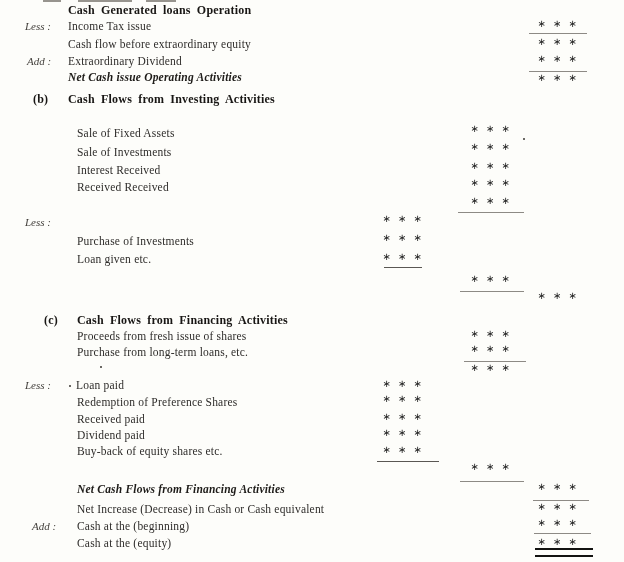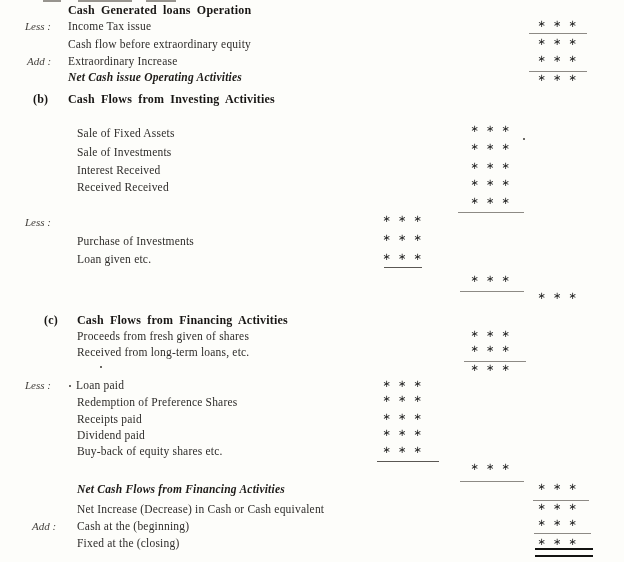--- a/index.html
+++ b/index.html
@@ -27,21 +27,21 @@
 
   <div class="topmark" style="left:43px;width:18px"></div>
   <div class="topmark" style="left:78px;width:54px"></div>
   <div class="topmark" style="left:146px;width:30px"></div>
 
   <div class="row bold" style="left:68px;top:4px">Cash Generated loans Operation</div>
   <div class="marker" style="left:25px;top:20px">Less :</div>
   <div class="row" style="left:68px;top:20px">Income Tax issue</div>
   <div class="row" style="left:68px;top:38px">Cash flow before extraordinary equity</div>
   <div class="marker" style="left:27px;top:55px">Add :</div>
-  <div class="row" style="left:68px;top:55px">Extraordinary Increase</div>
+  <div class="row" style="left:68px;top:55px">Extraordinary Dividend</div>
   <div class="row bi" style="left:68px;top:71px">Net Cash issue Operating Activities</div>
 
   <div class="amt" style="left:536px;top:19px">∗ ∗ ∗</div>
   <div class="rule" style="left:529px;top:33px;width:58px"></div>
   <div class="amt" style="left:536px;top:37px">∗ ∗ ∗</div>
   <div class="amt" style="left:536px;top:54px">∗ ∗ ∗</div>
   <div class="rule" style="left:529px;top:71px;width:58px"></div>
   <div class="amt" style="left:536px;top:73px">∗ ∗ ∗</div>
 
   <div class="row bold" style="left:33px;top:93px">(b)</div>
@@ -70,34 +70,34 @@
   <div class="rule dark" style="left:384px;top:267px;width:38px"></div>
 
   <div class="amt" style="left:469px;top:274px">∗ ∗ ∗</div>
   <div class="rule" style="left:460px;top:291px;width:64px"></div>
 
   <div class="amt" style="left:536px;top:291px">∗ ∗ ∗</div>
 
   <div class="row bold" style="left:44px;top:314px">(c)</div>
   <div class="row bold" style="left:77px;top:314px">Cash Flows from Financing Activities</div>
 
-  <div class="row" style="left:77px;top:330px">Proceeds from fresh given of shares</div>
-  <div class="row" style="left:77px;top:346px">Received from long-term loans, etc.</div>
+  <div class="row" style="left:77px;top:330px">Proceeds from fresh issue of shares</div>
+  <div class="row" style="left:77px;top:346px">Purchase from long-term loans, etc.</div>
   <div class="speck" style="left:100px;top:366px"></div>
 
   <div class="amt" style="left:469px;top:329px">∗ ∗ ∗</div>
   <div class="amt" style="left:469px;top:344px">∗ ∗ ∗</div>
   <div class="rule" style="left:464px;top:361px;width:62px"></div>
   <div class="amt" style="left:469px;top:363px">∗ ∗ ∗</div>
 
   <div class="marker" style="left:25px;top:379px">Less :</div>
   <div class="speck" style="left:69px;top:385px"></div>
   <div class="row" style="left:76px;top:379px">Loan paid</div>
   <div class="row" style="left:77px;top:396px">Redemption of Preference Shares</div>
-  <div class="row" style="left:77px;top:413px">Receipts paid</div>
+  <div class="row" style="left:77px;top:413px">Received paid</div>
   <div class="row" style="left:77px;top:429px">Dividend paid</div>
   <div class="row" style="left:77px;top:445px">Buy-back of equity shares etc.</div>
 
   <div class="amt" style="left:381px;top:379px">∗ ∗ ∗</div>
   <div class="amt" style="left:381px;top:394px">∗ ∗ ∗</div>
   <div class="amt" style="left:381px;top:412px">∗ ∗ ∗</div>
   <div class="amt" style="left:381px;top:428px">∗ ∗ ∗</div>
   <div class="amt" style="left:381px;top:445px">∗ ∗ ∗</div>
   <div class="rule dark" style="left:377px;top:461px;width:62px"></div>
 
@@ -109,17 +109,17 @@
   <div class="rule" style="left:533px;top:500px;width:56px"></div>
 
   <div class="row" style="left:77px;top:503px">Net Increase (Decrease) in Cash or Cash equivalent</div>
   <div class="amt" style="left:536px;top:502px">∗ ∗ ∗</div>
 
   <div class="marker" style="left:32px;top:520px">Add :</div>
   <div class="row" style="left:77px;top:520px">Cash at the (beginning)</div>
   <div class="amt" style="left:536px;top:518px">∗ ∗ ∗</div>
   <div class="rule" style="left:534px;top:533px;width:57px"></div>
 
-  <div class="row" style="left:77px;top:537px">Fixed at the (closing)</div>
+  <div class="row" style="left:77px;top:537px">Cash at the (equity)</div>
   <div class="amt" style="left:536px;top:537px">∗ ∗ ∗</div>
   <div class="dblrule" style="left:535px;top:548px;width:58px"></div>
 
 </div>
 
 </body></html>

